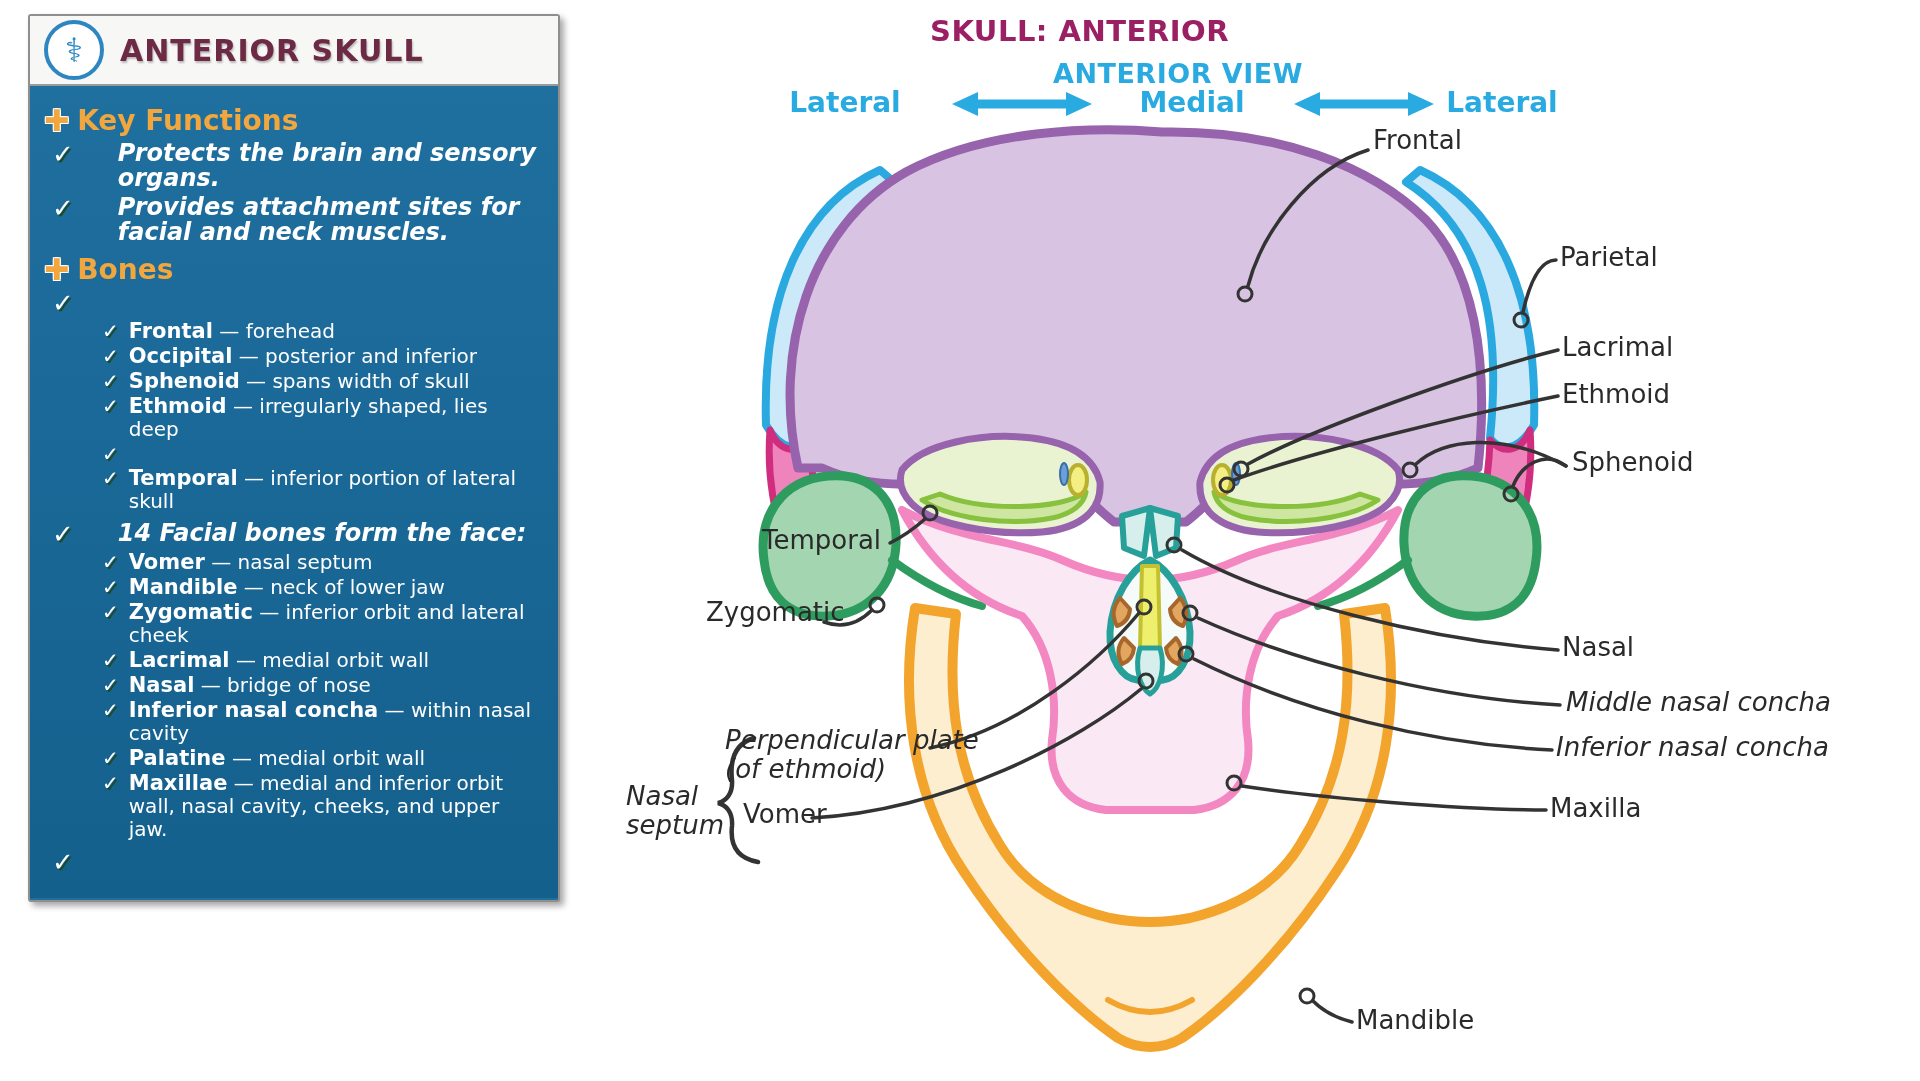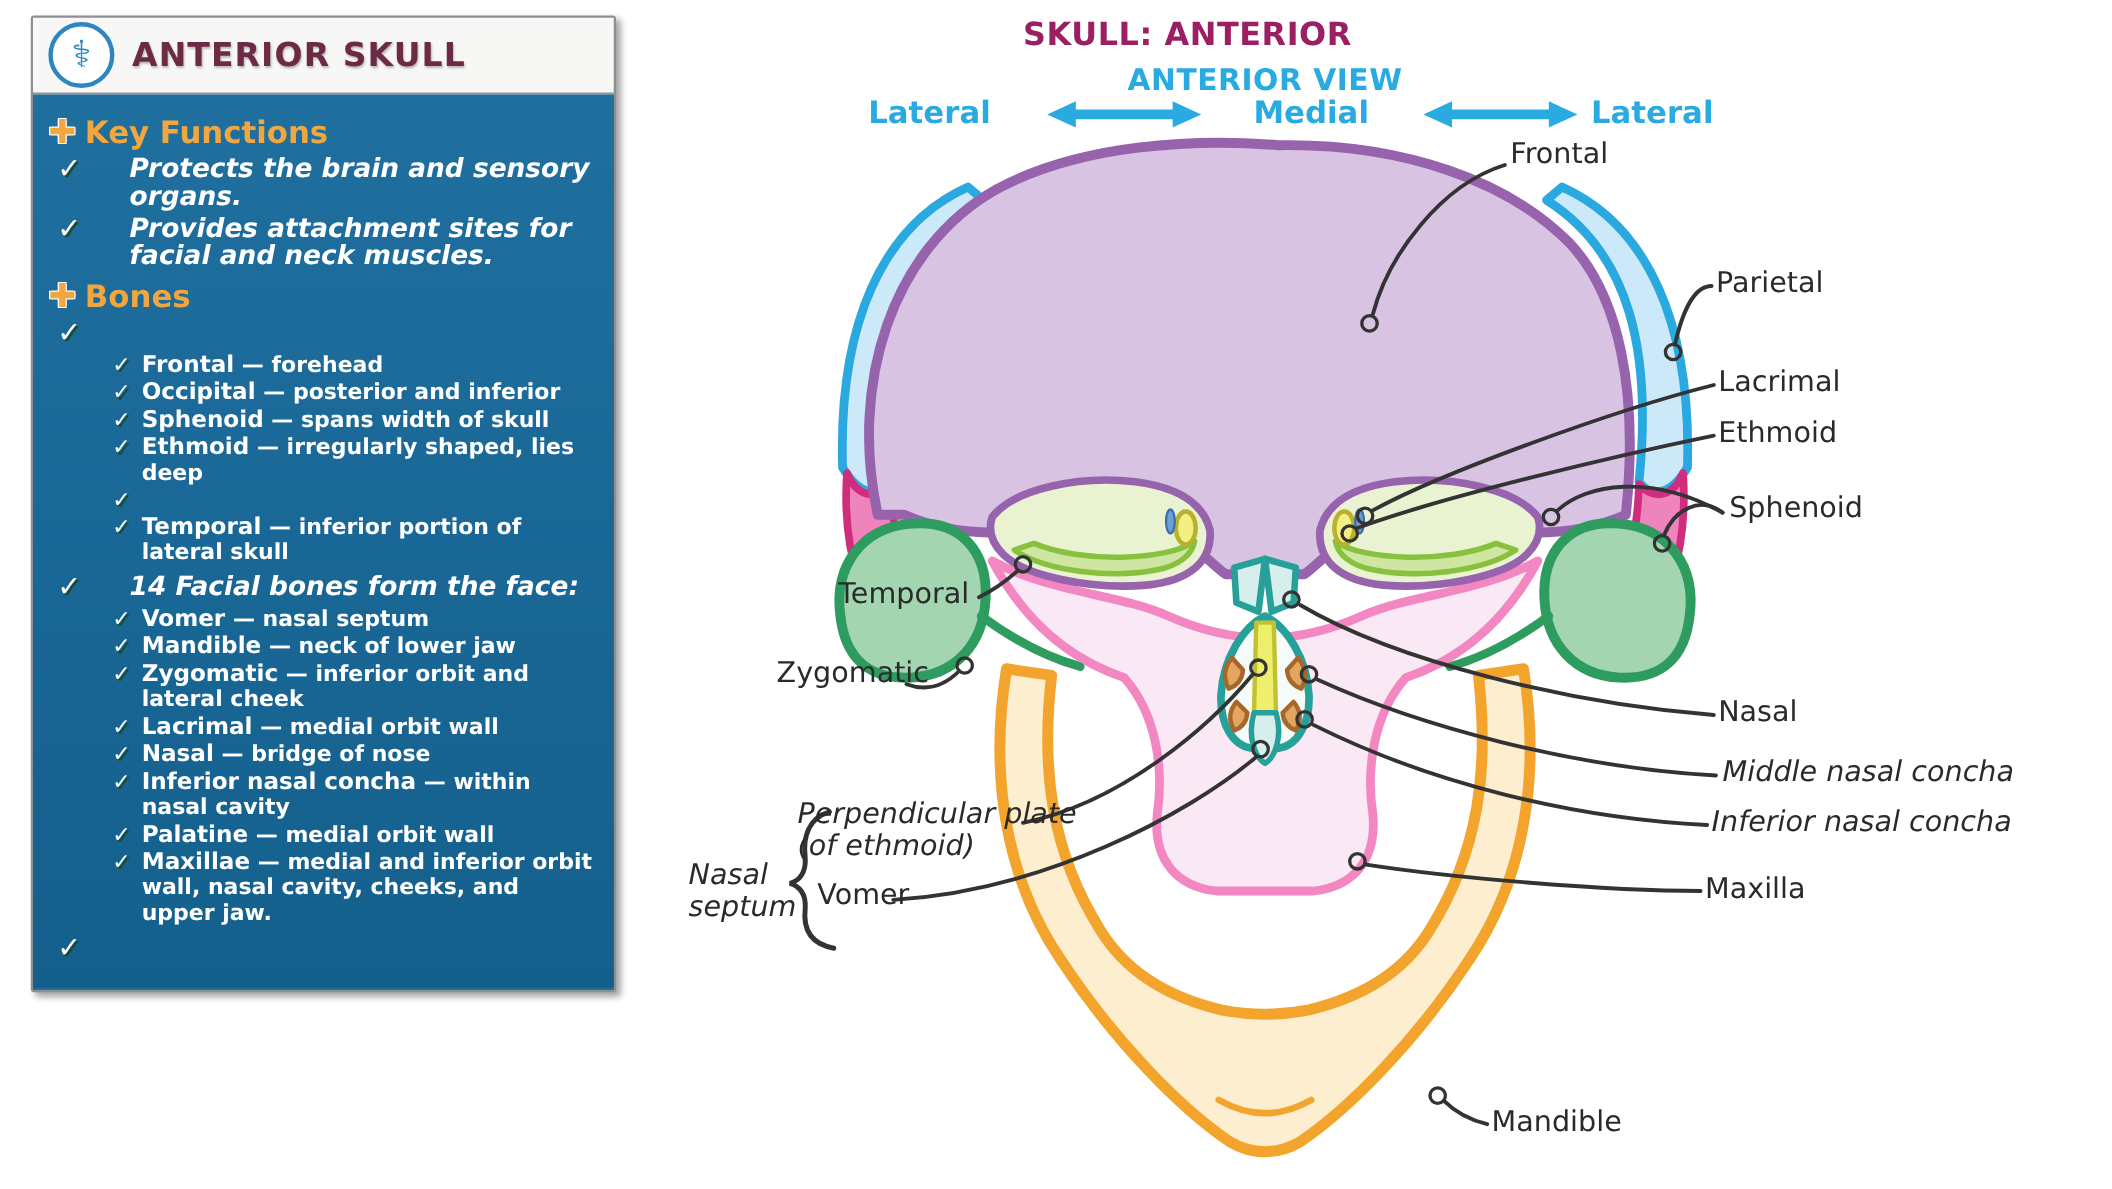--- a/index.html
+++ b/index.html
@@ -26,26 +26,26 @@
   .chk{color:#fff;font-weight:bold;font-style:italic;
        text-shadow:2px 2px 0 var(--chkShadow);}
   .sb-bullet{display:flex;gap:12px;margin:4px 0 4px 8px;}
   .sb-bullet .chk{font-size:26px;line-height:26px;}
   .sb-bullet .txt{font-size:24px;font-style:italic;font-weight:600;line-height:25px;margin-left:32px;}
   .sb-subwrap{margin:2px 0 8px 0;}
   .sb-sub{display:flex;gap:10px;margin:2px 0 2px 58px;}
   .sb-sub .chk{font-size:20px;line-height:22px;}
   .sb-sub .txt{font-size:20px;line-height:23px;}
   .sb-sub .txt b{font-weight:bold;font-size:21px;}
-  .sb-sub .txt .d{font-weight:bold;margin-top:21px;}
+  .sb-sub .txt .d{font-weight:normal;margin-top:21px;}
 
   
   .dg-title{position:absolute;left:930px;top:14px;width:500px;text-align:left;
             font-size:29px;font-weight:bold;color:var(--magenta);letter-spacing:.5px;}
-  .dg-sub{position:absolute;left:900px;top:58px;width:500px;text-align:center;
+  .dg-sub{position:absolute;left:928px;top:58px;width:500px;text-align:center;
           font-size:27px;font-weight:bold;color:var(--cyan);letter-spacing:.5px;}
   .dir{position:absolute;top:86px;width:150px;text-align:center;
        font-size:28px;font-weight:bold;color:var(--cyan);}
   #dir-0{left:770px;} #dir-1{left:1117px;} #dir-2{left:1427px;}
 
   
   .lbl{position:absolute;color:#2a2a2a;font-size:26px;line-height:29px;
        white-space:nowrap;font-weight:500;}
   .lbl.i{font-style:italic;}
 

